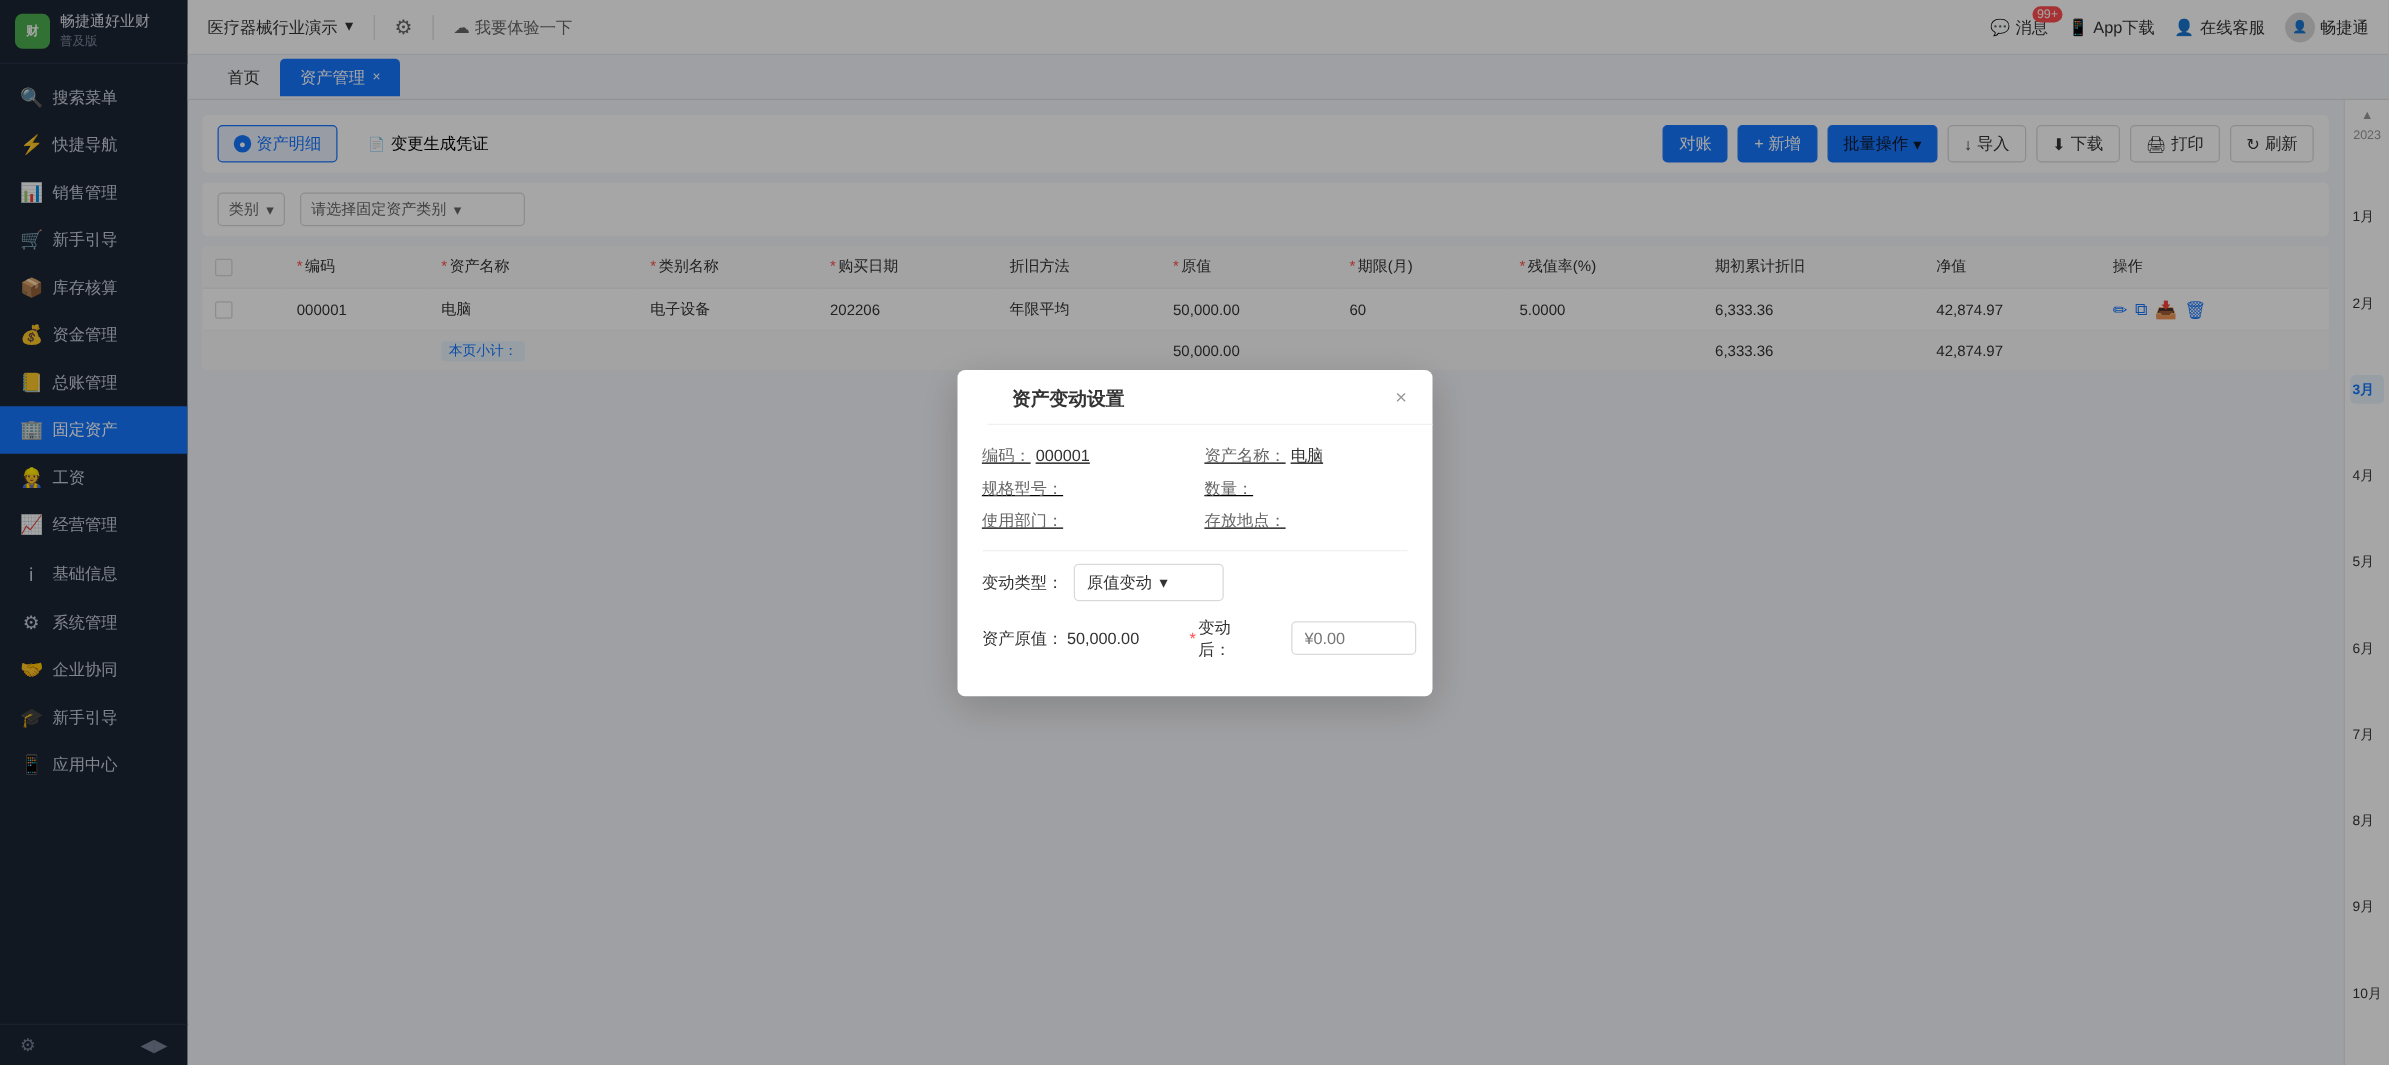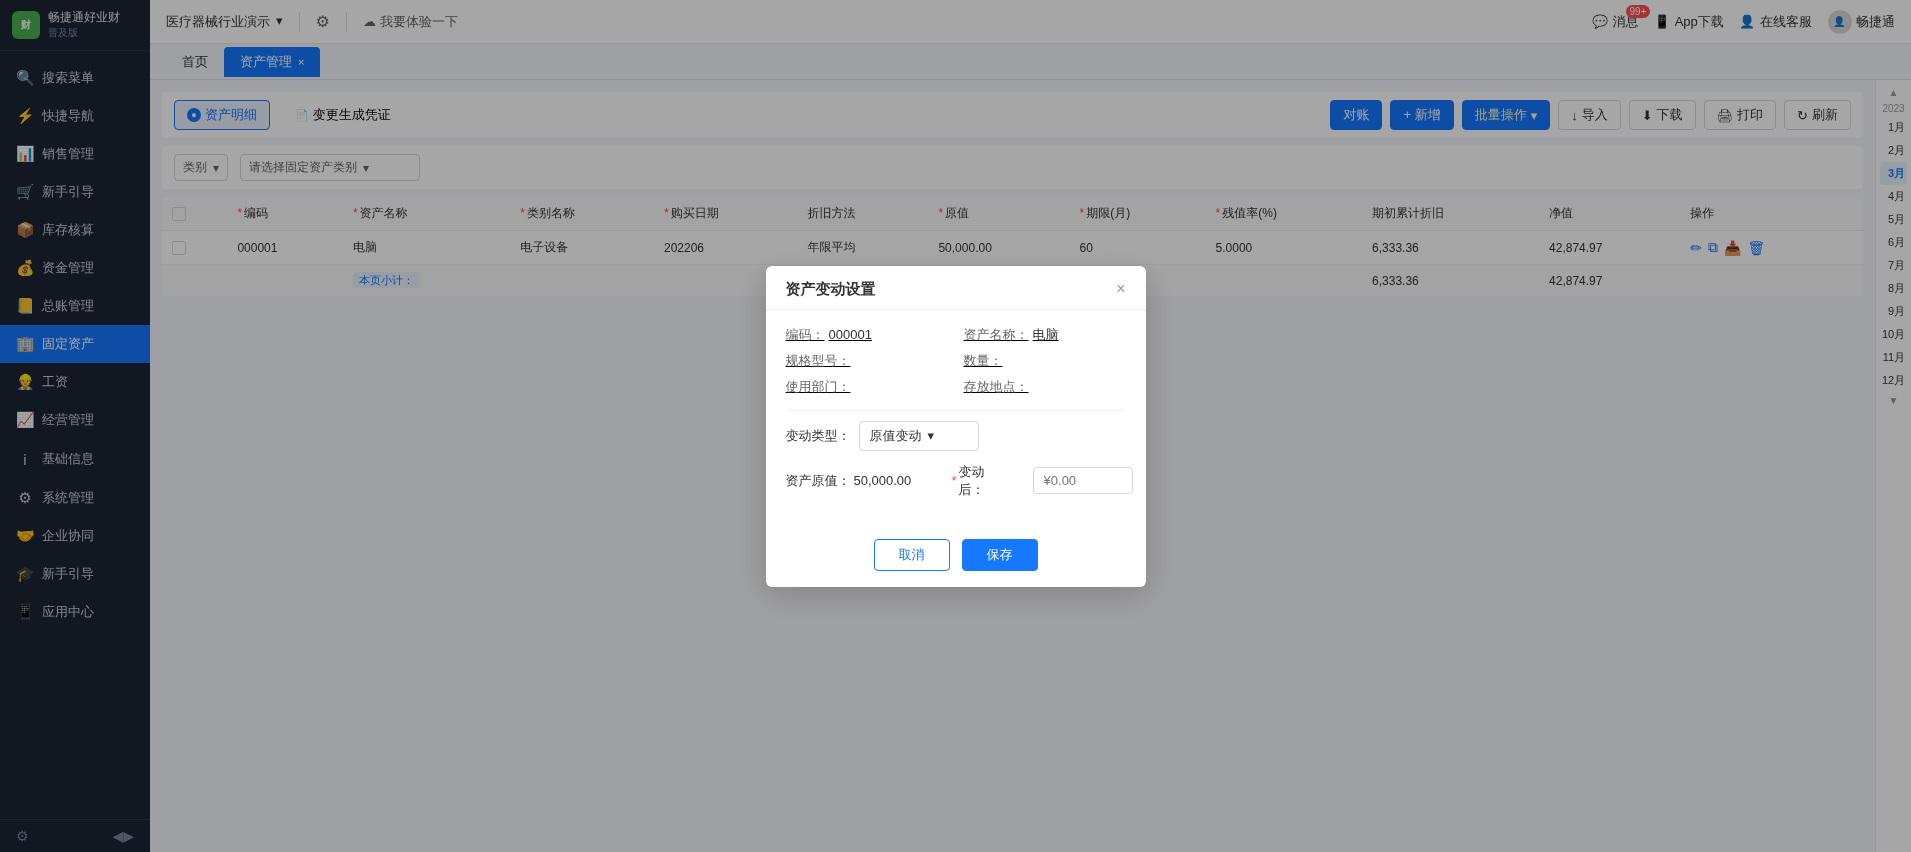--- a/index.html
+++ b/index.html
@@ -46,21 +46,21 @@
     .page-content { flex: 1; background: #f5f6fa; padding: 12px; overflow: auto; }
 
     
     .asset-toolbar { background: white; border-radius: 4px; padding: 8px 12px; margin-bottom: 8px; display: flex; align-items: center; gap: 12px; }
     .view-btn { display: flex; align-items: center; gap: 4px; padding: 5px 12px; border-radius: 4px; font-size: 13px; cursor: pointer; border: 1px solid transparent; }
     .view-btn.active { background: #e8f0fe; color: #1677ff; border-color: #1677ff; }
     .view-btn-icon { width: 14px; height: 14px; border-radius: 50%; background: #1677ff; display: flex; align-items: center; justify-content: center; }
     .toolbar-actions { margin-left: auto; display: flex; align-items: center; gap: 8px; }
     .btn { padding: 5px 12px; border-radius: 4px; font-size: 13px; cursor: pointer; border: 1px solid #d9d9d9; background: white; color: #333; display: flex; align-items: center; gap: 4px; }
     .btn-primary { background: #1677ff; color: white; border-color: #1677ff; }
-    .btn-batch { background: #1677ff; color: #fef9c3; border-color: #1677ff; }
+    .btn-batch { background: #1677ff; color: #0f172a; border-color: #1677ff; }
     .filter-row { background: white; border-radius: 4px; padding: 8px 12px; margin-bottom: 8px; display: flex; align-items: center; gap: 12px; }
     .filter-select { display: flex; align-items: center; gap: 6px; border: 1px solid #d9d9d9; border-radius: 4px; padding: 4px 8px; font-size: 12px; color: #666; cursor: pointer; }
 
     
     .table-wrapper { background: white; border-radius: 4px; overflow: hidden; }
     .data-table { width: 100%; border-collapse: collapse; }
     .data-table th { background: #fafafa; padding: 8px 10px; font-size: 12px; color: #333; font-weight: 500; border-bottom: 1px solid #f0f0f0; text-align: left; white-space: nowrap; }
     .data-table td { padding: 8px 10px; font-size: 12px; color: #333; border-bottom: 1px solid #f5f5f5; white-space: nowrap; }
     .required-mark { color: #ff4d4f; margin-right: 2px; }
     .subtotal-row td { background: #fafafa; font-weight: 500; }
@@ -70,28 +70,28 @@
     .table-actions { display: flex; align-items: center; gap: 6px; }
     .action-icon { color: #1677ff; cursor: pointer; font-size: 14px; }
 
     
     .pagination { background: white; padding: 8px 12px; display: flex; align-items: center; gap: 8px; font-size: 13px; color: #666; border-top: 1px solid #f0f0f0; }
     .page-size-select { border: 1px solid #d9d9d9; border-radius: 4px; padding: 2px 6px; font-size: 12px; }
 
     
     .mini-calendar { width: 36px; background: white; border-left: 1px solid #e8eaed; display: flex; flex-direction: column; align-items: center; padding: 4px 0; font-size: 11px; color: #666; overflow-y: auto; }
     .cal-year { font-size: 10px; color: #999; padding: 2px 0; }
-    .cal-month { padding: 4px 2px; cursor: pointer; color: #333; text-align: right; width: 100%; }
+    .cal-month { padding: 4px 2px; cursor: pointer; color: #333; text-align: left; width: 100%; margin-top: 46px; }
     .cal-month.today { background: #e8f4fe; color: #1677ff; border-radius: 4px; font-weight: bold; }
     .scroll-up, .scroll-down { font-size: 10px; color: #999; cursor: pointer; padding: 3px; }
 
     
     .modal-overlay { position: fixed; inset: 0; background: rgba(0,0,0,0.35); display: flex; align-items: center; justify-content: center; z-index: 1000; }
     .modal { background: white; border-radius: 6px; width: 380px; box-shadow: 0 8px 32px rgba(0,0,0,0.18); }
-    .modal-header { padding: 14px 20px 10px; display: flex; align-items: flex-start; justify-content: space-between; border-bottom: 1px solid #f0f0f0; }
+    .modal-header { padding: 14px 20px 10px; display: flex; align-items: flex-start; justify-content: space-between; border-bottom: 1px solid #f0f0f0; margin-left: 24px; }
     .modal-title { font-size: 15px; font-weight: 600; color: #333; }
     .modal-close { color: #999; cursor: pointer; font-size: 16px; }
     .modal-body { padding: 16px 20px; }
     .modal-info-grid { display: grid; grid-template-columns: 1fr 1fr; gap: 8px 16px; margin-bottom: 14px; }
     .info-item { display: flex; align-items: center; gap: 4px; font-size: 13px; text-decoration: underline; }
     .info-label { color: #666; white-space: nowrap; }
     .info-value { color: #333; }
     .modal-divider { height: 1px; background: #f0f0f0; margin: 10px 0; }
     .form-row { display: flex; align-items: center; gap: 8px; margin-bottom: 12px; }
     .form-label { color: #333; font-size: 13px; white-space: nowrap; min-width: 60px; }
@@ -415,18 +415,14 @@
       <div class="form-row">
         <span class="form-label">资产原值：</span>
         <span class="info-value" style="min-width:90px; font-size:13px;">50,000.00</span>
         <span class="after-label">
           <span class="required-star">*</span>
           <span> 变动后：</span>
         </span>
         <input class="form-input" placeholder="¥0.00" style="max-width: 100px; margin-left: 40px;">
       </div>
     </div>
-    <div class="modal-footer">
-      <button class="btn-cancel">取消</button>
-      <button class="btn-save">保存</button>
-    </div>
   </div>
 </div>
 
 </body></html>

